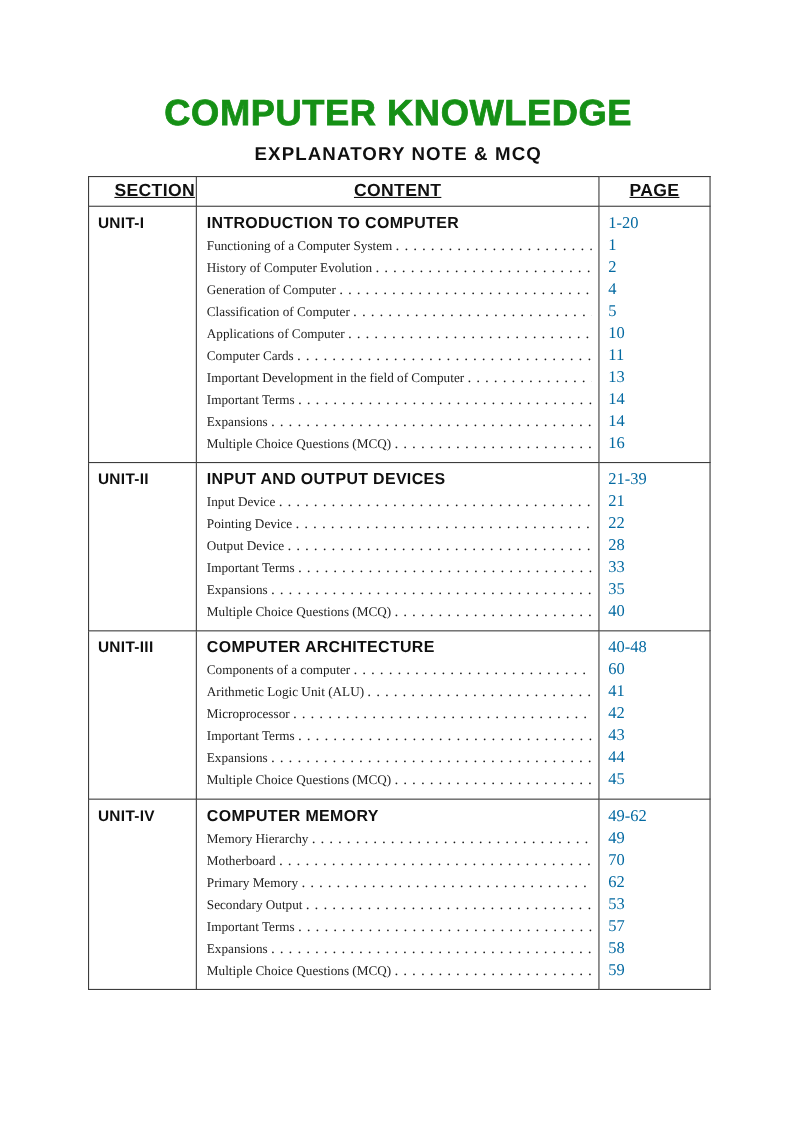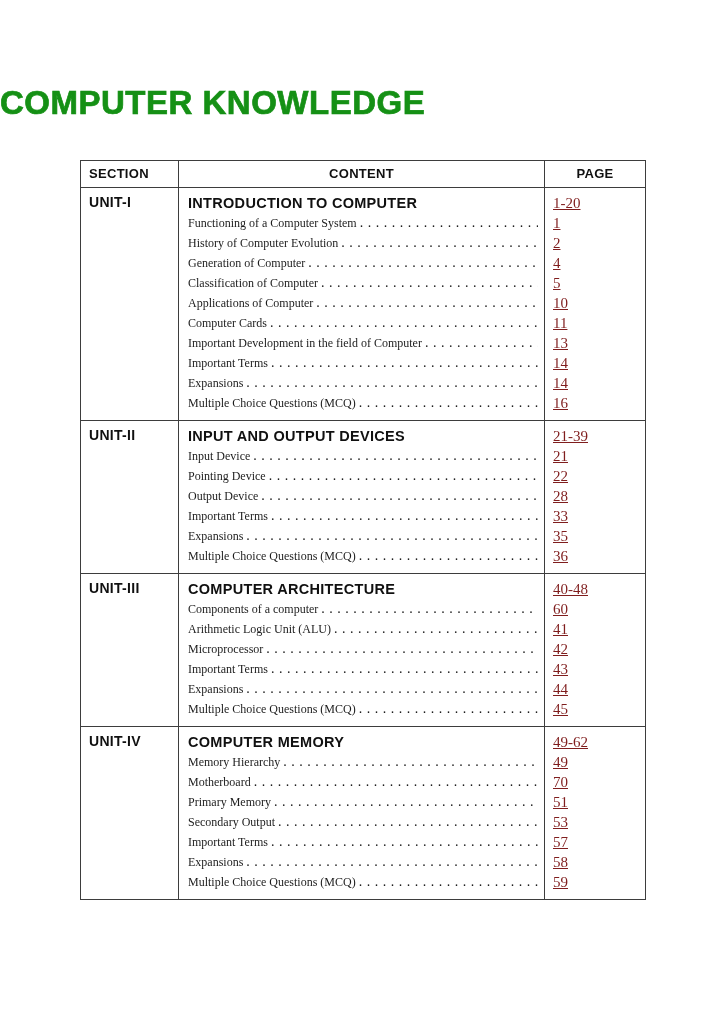--- a/index.html
+++ b/index.html
@@ -8,21 +8,21 @@
     position: relative;
     width: 724px;
     height: 1024px;
     background: #ffffff;
     font-family: "Liberation Sans", sans-serif;
     overflow: hidden;
   }
   .doc-title {
     position: absolute;
     top: 84px; left: 0; right: 0;
-    text-align: left;
+    text-align: center;
     font-size: 33px;
     font-weight: bold;
     letter-spacing: 0.5px;
     color: #159015;
     -webkit-text-stroke: 0.7px #159015;
   }
   .doc-subtitle {
     position: absolute;
     top: 130px; left: 0; right: 0;
     text-align: center;
@@ -37,26 +37,27 @@
     left: 80px;
     width: 566px;
     border-collapse: collapse;
     table-layout: fixed;
   }
   .toc-table th, .toc-table td {
     border: 1px solid #3d3d3d;
     vertical-align: top;
   }
   .toc-table th {
-    font-size: 13px;
+    font-size: 16px;
     font-weight: bold;
     color: #101010;
-    padding: 4px 8px;
+    padding: 4px 23px;
     line-height: 18px;
     letter-spacing: 0.3px;
+    text-decoration: underline;
   }
   th.h-section { text-align: left; width: 98px; }
   th.h-content { text-align: center; }
   th.h-page    { text-align: center; width: 101px; }
 
   .td-section { padding: 6px 6px 6px 8px; margin-left: 40px; }
   .section-label {
     font-size: 14px;
     font-weight: bold;
     letter-spacing: 0.3px;
@@ -92,29 +93,29 @@
     font-size: 14px;
     color: #1c1c1c;
   }
   .leader::after {
     content: "..................................................................................................................................";
     letter-spacing: 4.5px;
   }
   .td-page .line {
     font-family: "Liberation Serif", serif;
     font-size: 15px;
-    color: #7f1d1d;
-    text-decoration: underline;
+    color: #0369a1;
   }
 </style>
 </head>
 <body>
 
 <div class="page">
   <div class="doc-title" style="color: rgb(21, 144, 21); -webkit-text-stroke: 0.7px rgb(21, 144, 21);">COMPUTER KNOWLEDGE</div>
+  <div class="doc-subtitle">EXPLANATORY NOTE &amp; MCQ</div>
 
   <table class="toc-table">
     <colgroup>
       <col style="width:98px">
       <col>
       <col style="width:101px">
     </colgroup>
     <thead>
       <tr>
         <th class="h-section">SECTION</th>
@@ -215,21 +216,21 @@
               <span class="leader"></span>
             </div>
           </td>
           <td class="td-page">
             <div class="line page-range">21-39</div>
             <div class="line page-num">21</div>
             <div class="line page-num">22</div>
             <div class="line page-num">28</div>
             <div class="line page-num">33</div>
             <div class="line page-num">35</div>
-            <div class="line page-num">36</div>
+            <div class="line page-num">40</div>
           </td>
         </tr>
         <tr>
           <td class="td-section">
             <div class="section-label">UNIT-III</div>
           </td>
           <td class="td-content">
             <div class="line unit-title">COMPUTER ARCHITECTURE</div>
             <div class="line toc-item">
               <span class="item-label">Components of a computer</span>
@@ -298,21 +299,21 @@
             </div>
             <div class="line toc-item">
               <span class="item-label">Multiple Choice Questions (MCQ)</span>
               <span class="leader"></span>
             </div>
           </td>
           <td class="td-page">
             <div class="line page-range">49-62</div>
             <div class="line page-num">49</div>
             <div class="line page-num">70</div>
-            <div class="line page-num">51</div>
+            <div class="line page-num">62</div>
             <div class="line page-num">53</div>
             <div class="line page-num">57</div>
             <div class="line page-num">58</div>
             <div class="line page-num">59</div>
           </td>
         </tr>
       </tbody>
   </table>
 </div>
 

